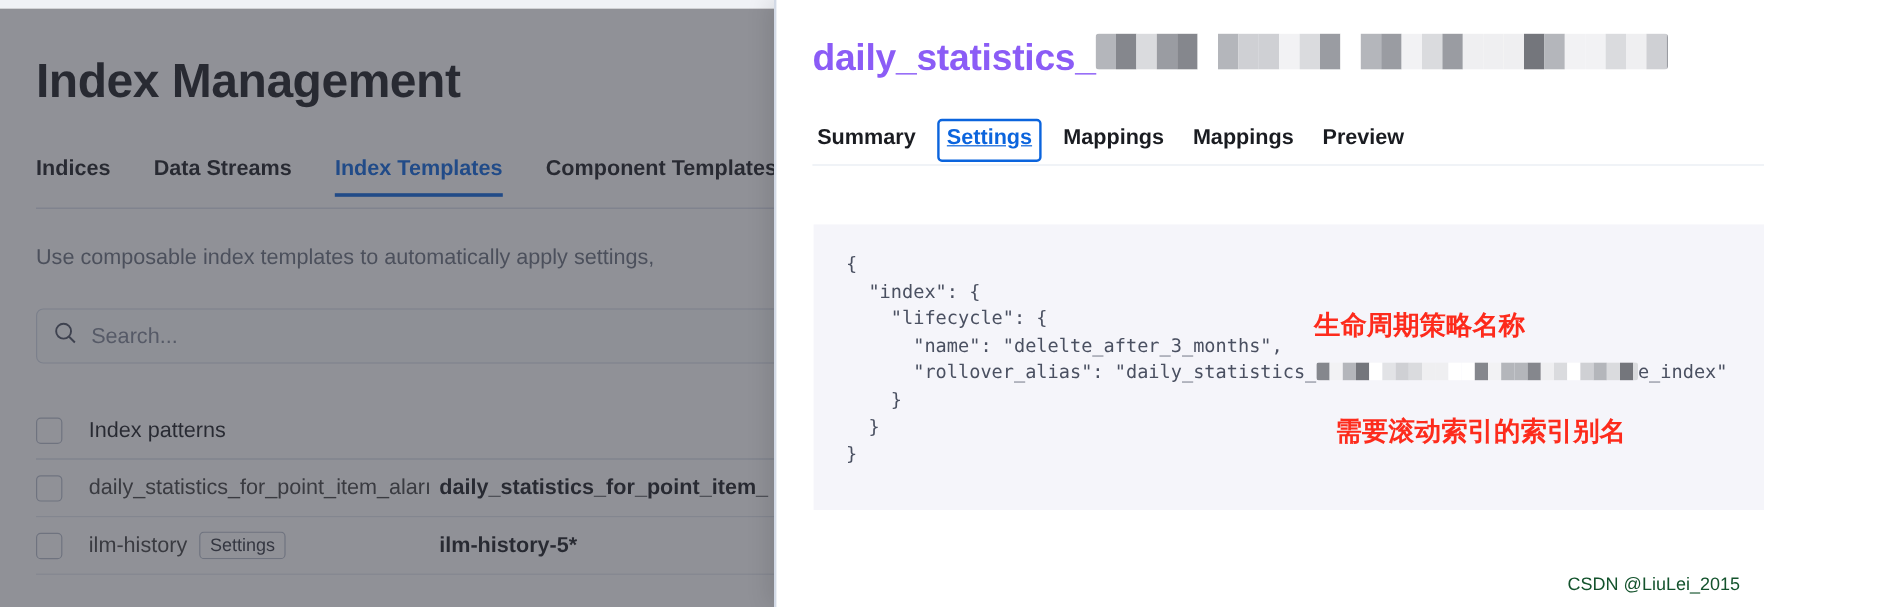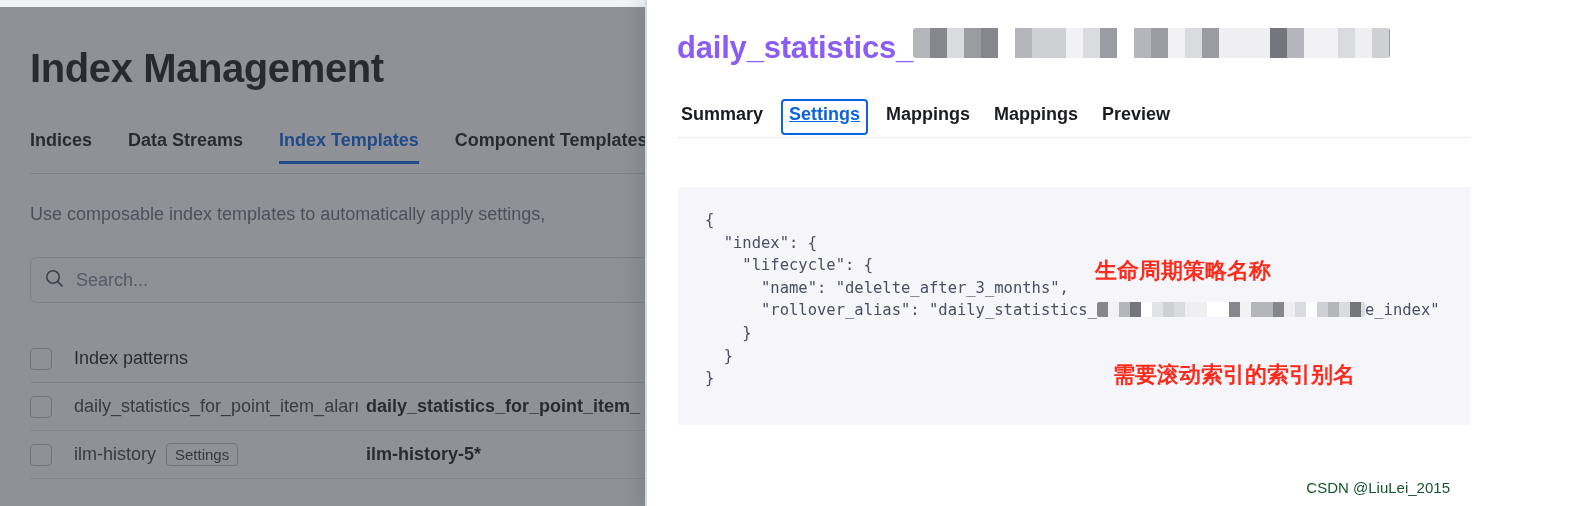--- a/index.html
+++ b/index.html
@@ -255,21 +255,21 @@
 
   .annot {
     position: absolute;
     color: #fd2b1c;
     font-size: 22px;
     font-weight: bold;
     white-space: nowrap;
     font-family: "DejaVu Sans", sans-serif;
   }
   #annot-1 { left: 1095px; top: 256px; }
-  #annot-2 { left: 1113px; top: 360px; }
+  #annot-2 { left: 1113px; top: 345px; }
 
   #watermark {
     position: absolute;
     right: 20px;
     bottom: 10px;
     font-size: 15px;
     color: #14532d;
     white-space: nowrap;
   }
 

